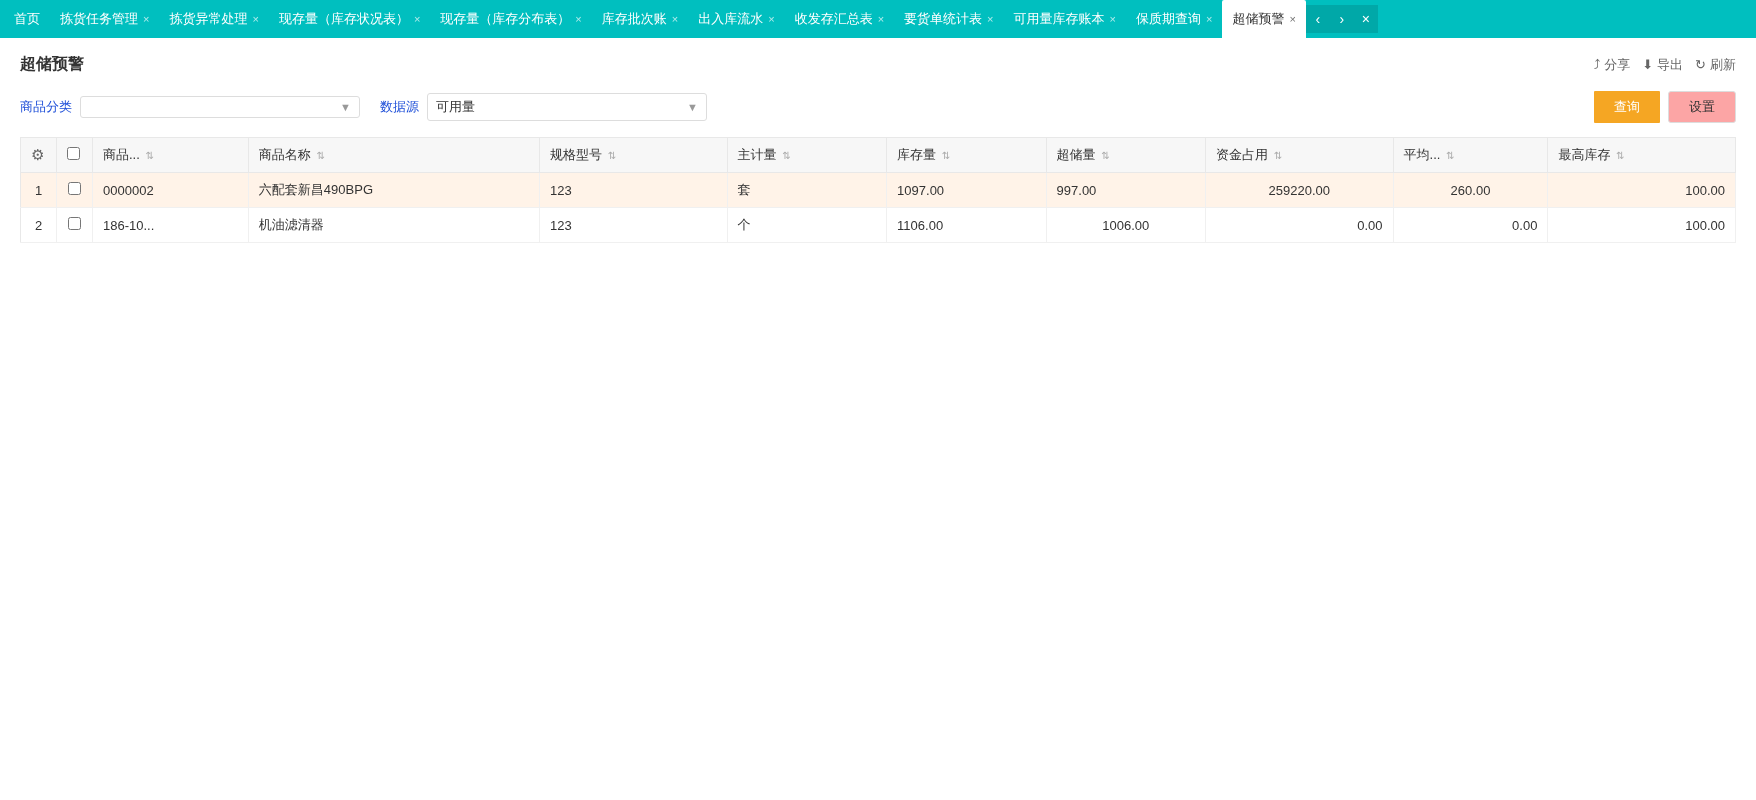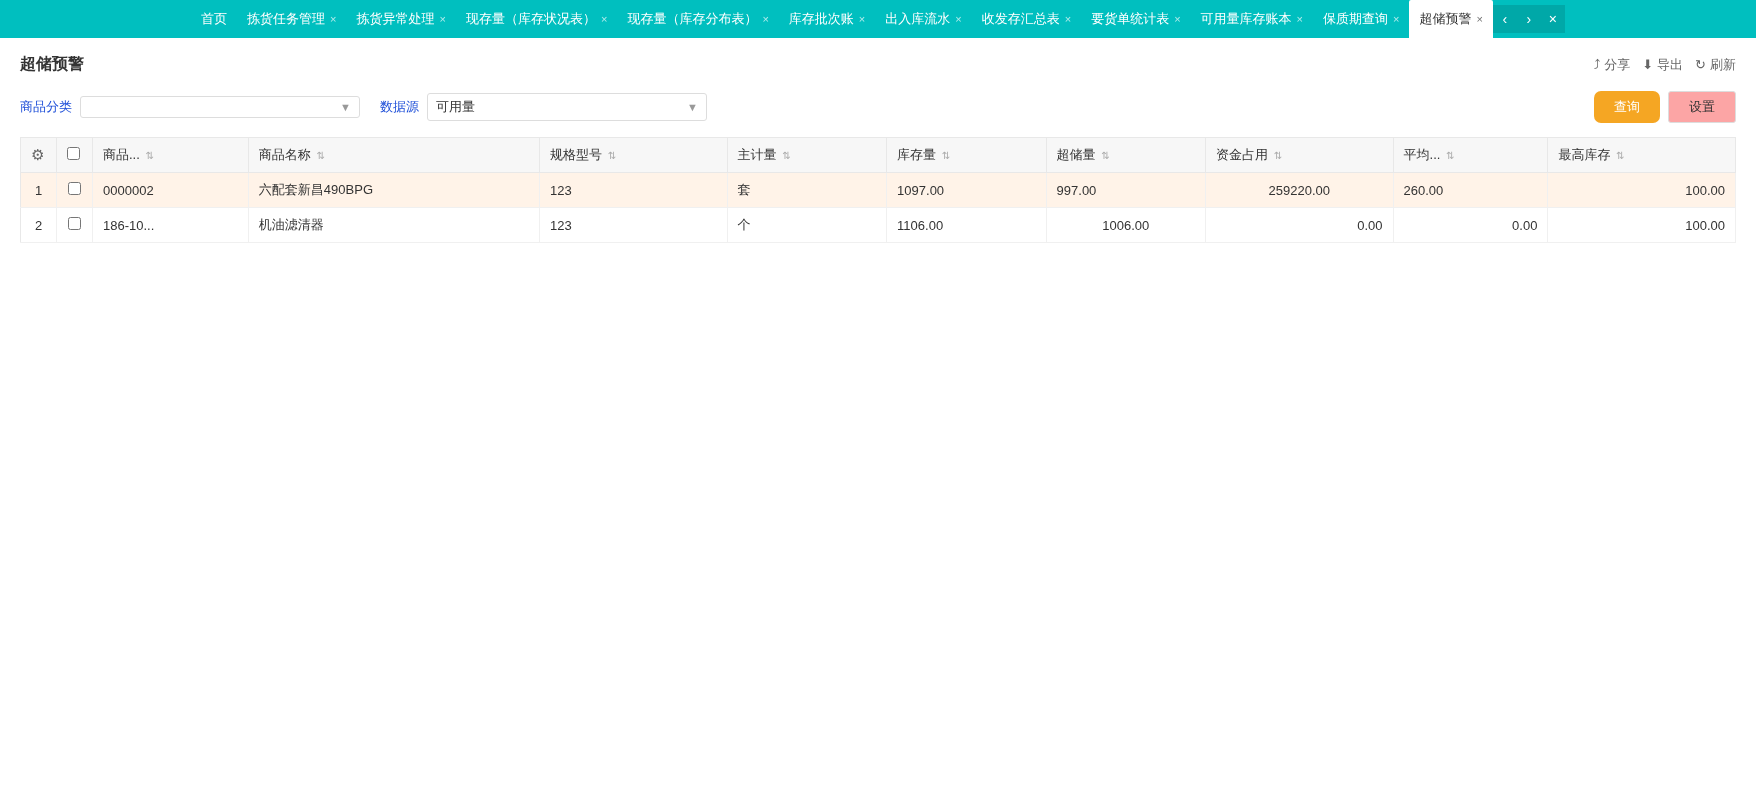--- a/index.html
+++ b/index.html
@@ -7,21 +7,20 @@
 
     
     .topbar {
       display: flex;
       align-items: center;
       background: #00bfbf;
       height: 38px;
       padding: 0 4px;
       overflow: hidden;
       white-space: nowrap;
-      justify-content: center;
     }
     .topbar-item {
       display: inline-flex;
       align-items: center;
       color: #fff;
       padding: 0 10px;
       height: 100%;
       cursor: pointer;
       font-size: 13px;
       flex-shrink: 0;
@@ -114,21 +113,21 @@
     .filter-btns {
       margin-left: auto;
       display: flex;
       gap: 8px;
     }
     .btn-query {
       background: #f5a623;
       color: #fff;
       border: none;
       padding: 6px 20px;
-      border-radius: 7px;
+      border-radius: 1px;
       cursor: pointer;
       font-size: 13px;
     }
     .btn-settings {
       background: #fca5a5;
       color: #333;
       border: 1px solid #ddd;
       padding: 6px 20px;
       border-radius: 3px;
       cursor: pointer;
@@ -322,21 +321,21 @@
       <td class="checkbox-cell">
         <input type="checkbox" style="">
       </td>
       <td>0000002</td>
       <td>六配套新昌490BPG</td>
       <td>123</td>
       <td>套</td>
       <td style="text-align:left">1097.00</td>
       <td style="text-align:left">997.00</td>
       <td style="text-align:center">259220.00</td>
-      <td style="text-align:left">260.00</td>
+      <td style="text-align:center">260.00</td>
       <td style="text-align:right">100.00</td>
     </tr>
         <tr>
       <td class="row-num">2</td>
       <td class="checkbox-cell">
         <input type="checkbox" style="">
       </td>
       <td>186-10...</td>
       <td>机油滤清器</td>
       <td>123</td>

